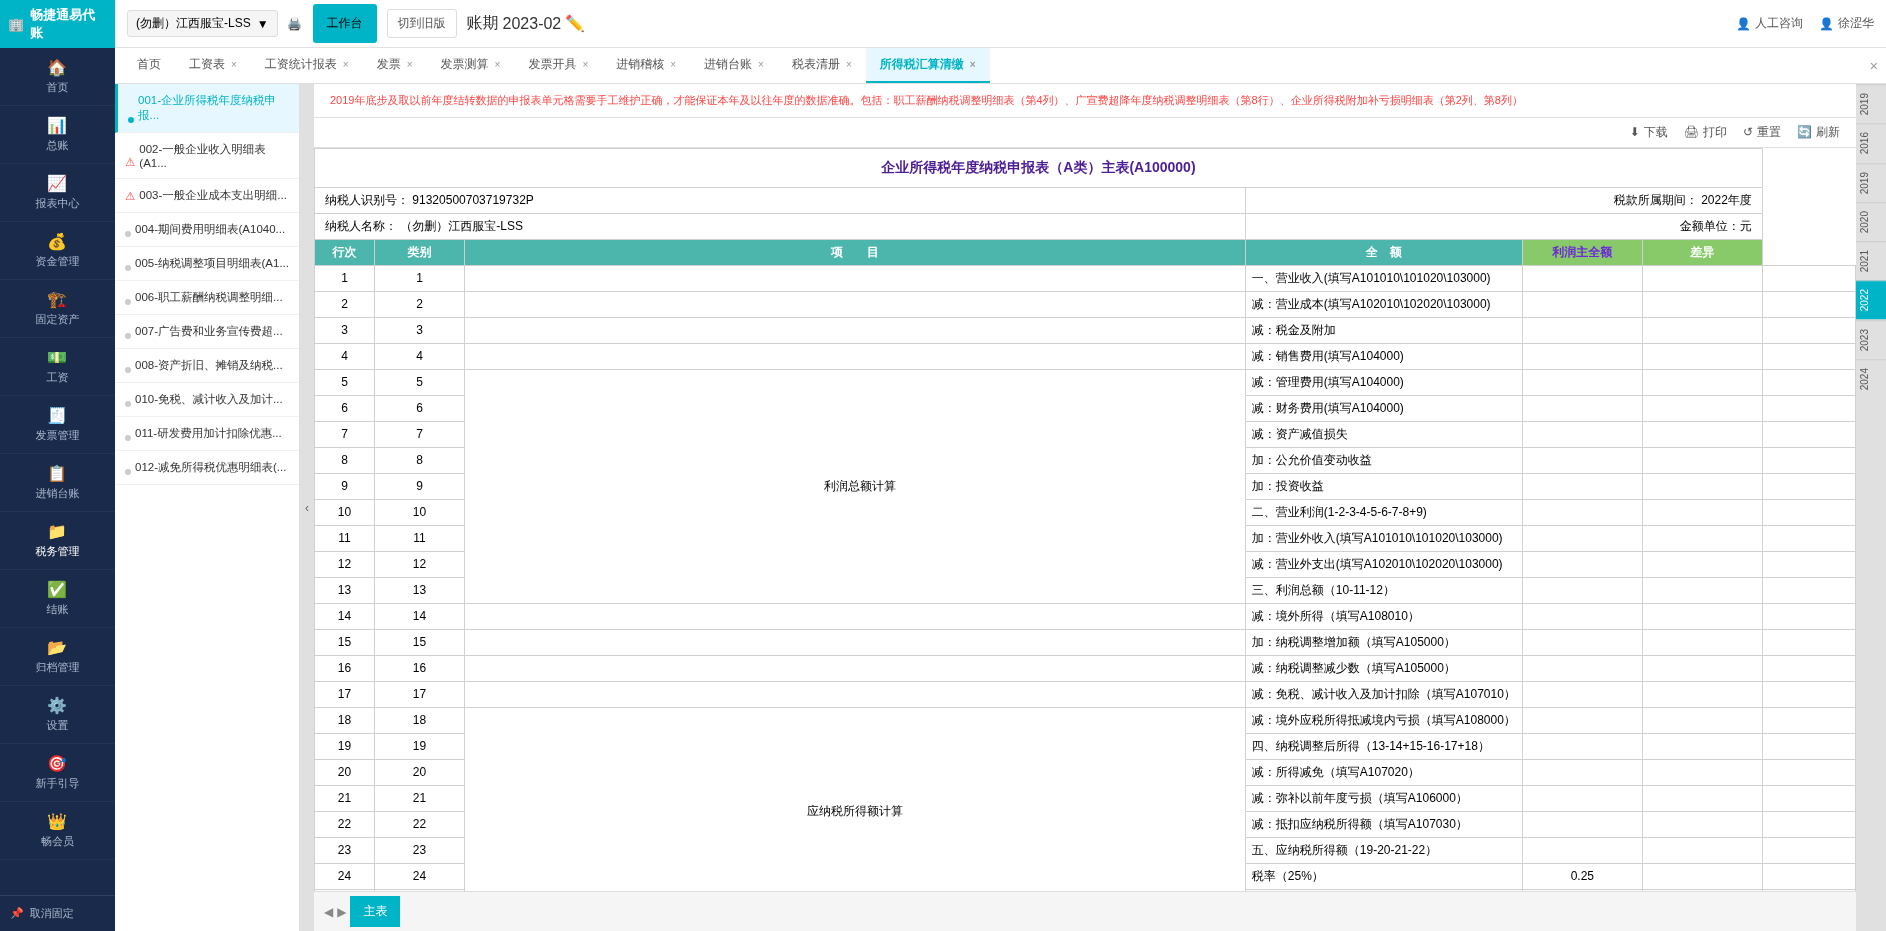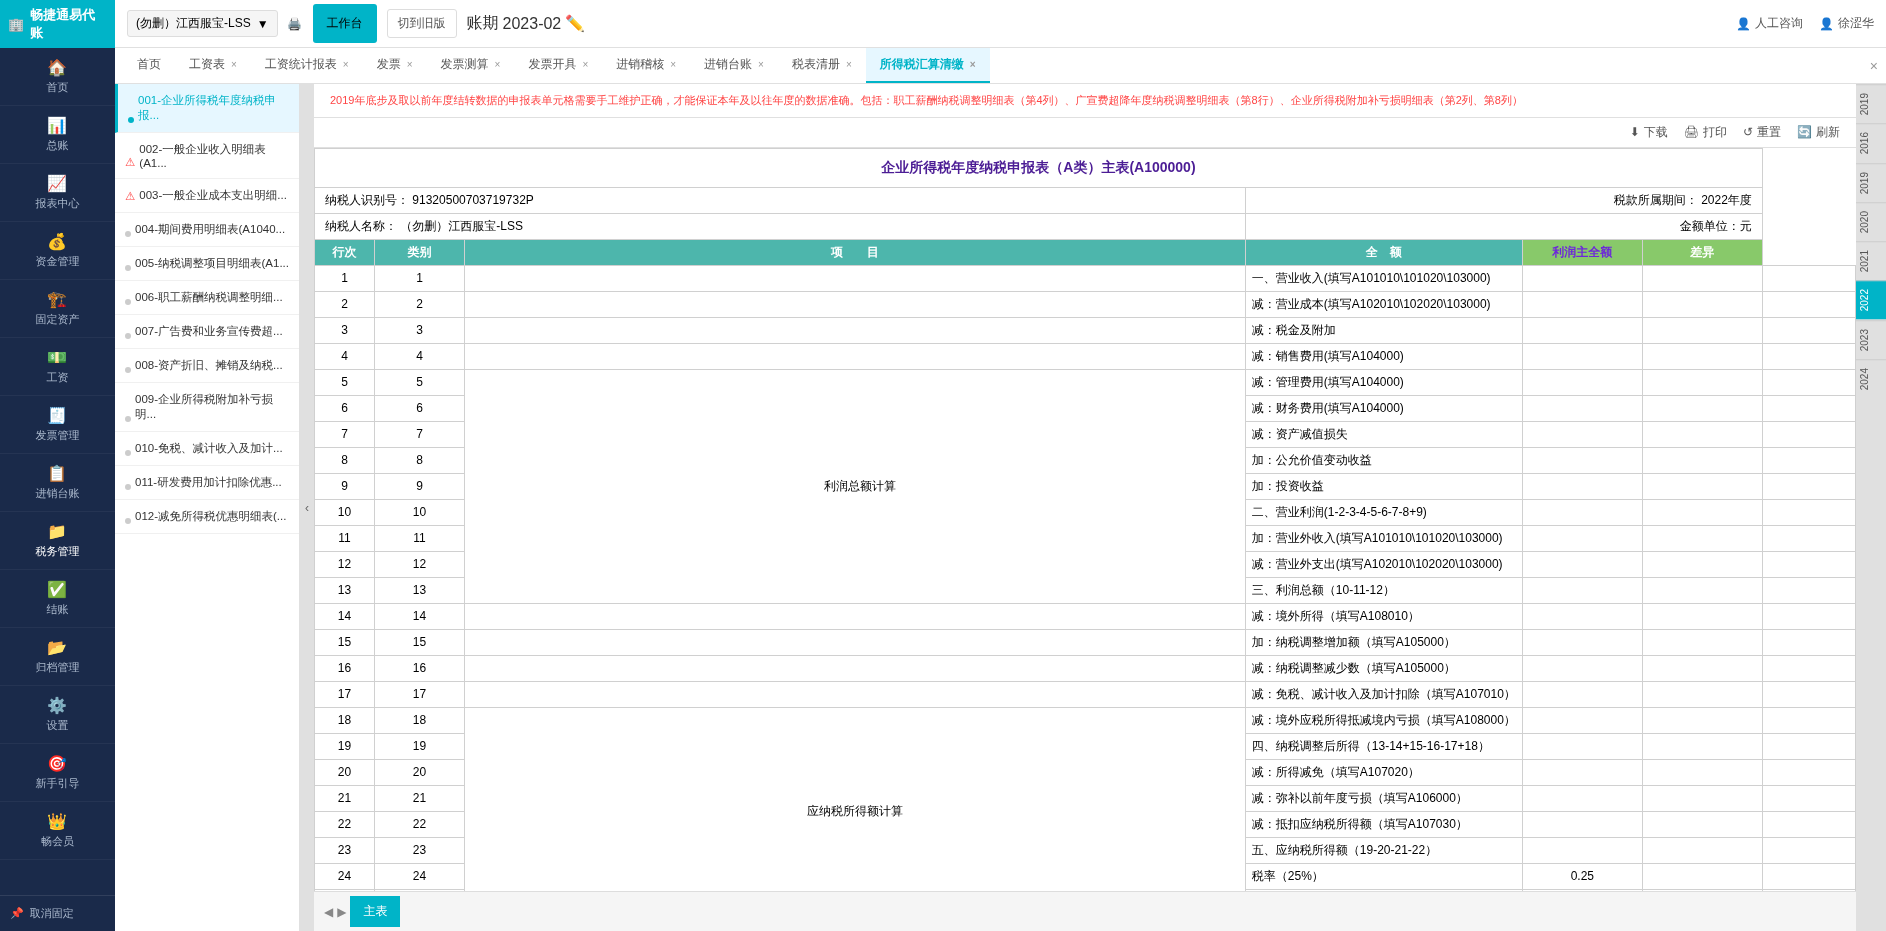--- a/index.html
+++ b/index.html
@@ -251,24 +251,20 @@
         <span class="dot dot-gray"></span>
         <span>006-职工薪酬纳税调整明细...</span>
       </div>
       <div class="sub-nav-item">
         <span class="dot dot-gray"></span>
         <span>007-广告费和业务宣传费超...</span>
       </div>
       <div class="sub-nav-item">
         <span class="dot dot-gray"></span>
         <span>008-资产折旧、摊销及纳税...</span>
-      </div>
-      <div class="sub-nav-item">
-        <span class="dot dot-gray"></span>
-        <span>009-企业所得税附加补亏损明...</span>
       </div>
       <div class="sub-nav-item">
         <span class="dot dot-gray"></span>
         <span>010-免税、减计收入及加计...</span>
       </div>
       <div class="sub-nav-item">
         <span class="dot dot-gray"></span>
         <span>011-研发费用加计扣除优惠...</span>
       </div>
       <div class="sub-nav-item">

